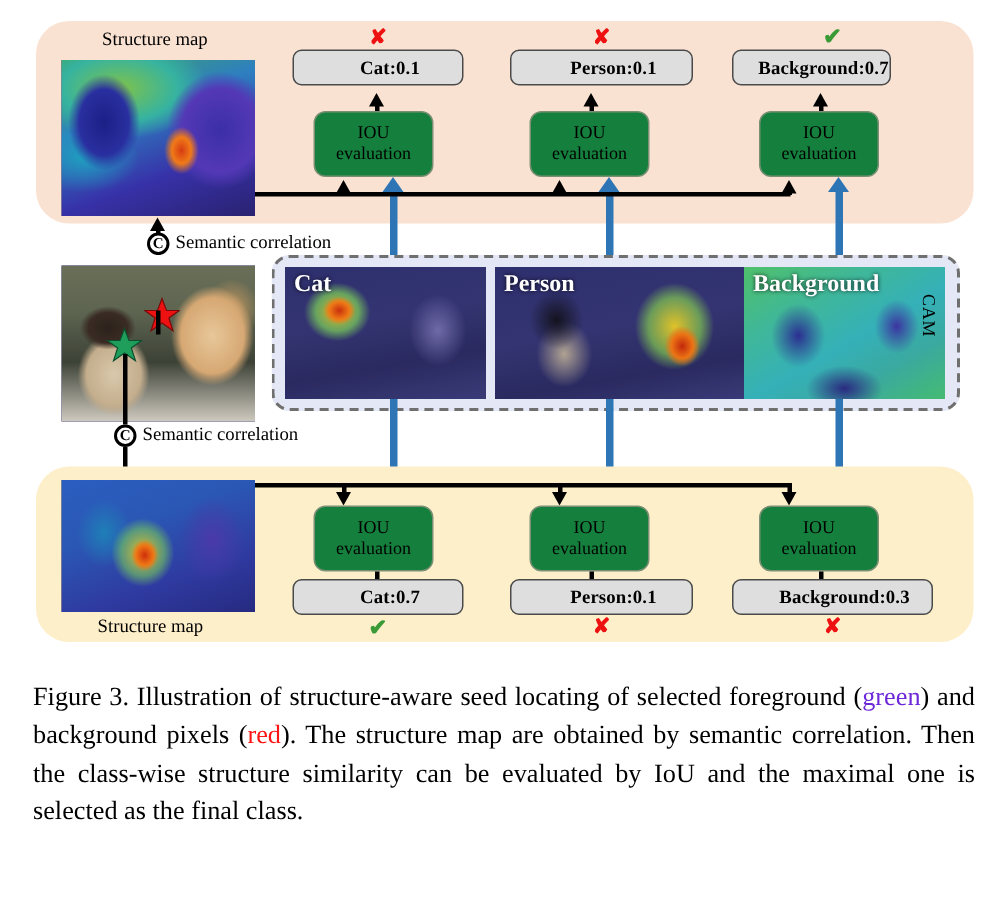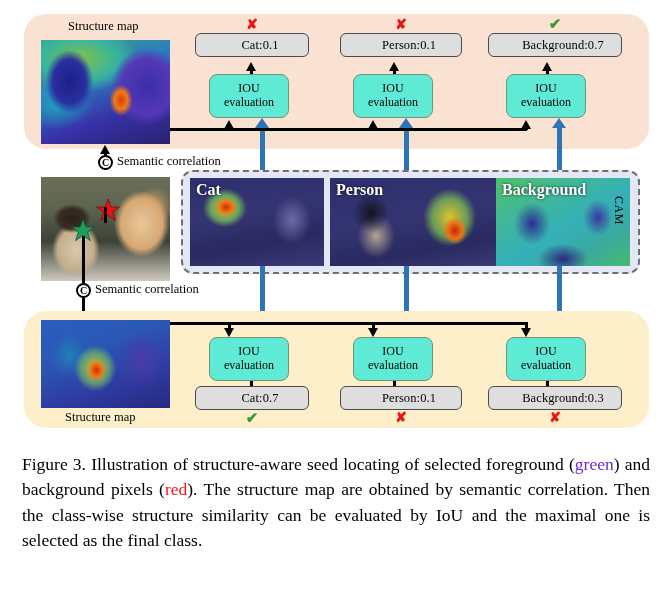--- a/index.html
+++ b/index.html
@@ -77,24 +77,24 @@
       linear-gradient(160deg,#2a5ec0 0%,#2b57b4 35%,#2f3aa0 70%,#262a80 100%);
   }
   .tile-label{
     position:absolute;left:6px;top:3px;color:#fff;font-weight:bold;font-size:16px;
     font-family:"Liberation Serif","DejaVu Serif",serif;text-shadow:0 0 3px rgba(0,0,0,.8);
   }
   
   .chip{
     position:absolute;background:#dedede;border:1.6px solid #4a4a4a;border-radius:6px;
     display:flex;align-items:center;justify-content:center;
-    font-weight:normal;font-size:12.5px;letter-spacing:.1px;box-sizing:border-box;padding-left:16px;
+    font-weight:bold;font-size:12.5px;letter-spacing:.1px;box-sizing:border-box;padding-left:16px;
   }
   .iou{
-    position:absolute;background:#5eead4;border:1.6px solid #7a8f74;border-radius:8px;
+    position:absolute;background:#15803d;border:1.6px solid #7a8f74;border-radius:8px;
     display:flex;flex-direction:column;align-items:center;justify-content:center;
     font-size:12px;line-height:1.15;box-sizing:border-box;
   }
   
   .mark{position:absolute;font-weight:bold;font-size:14px;text-align:center;width:26px;}
   .mark.x{color:#ee1111;}
   .mark.ok{color:#3a9a35;font-size:15px;}
   
   .cap{position:absolute;font-size:12.5px;white-space:nowrap;}
   #cam-side{
@@ -158,21 +158,21 @@
 <div class="iou" style="left:353px;top:74px;width:80px;height:44px;">
   <span>IOU</span>
   <span>evaluation</span>
 </div>
 <div class="ahead up" style="left:368px;top:120px;"></div>
 <div class="vline" style="left:372px;top:126px;height:4px;"></div>
 <div class="bhead up" style="left:399px;top:118px;"></div>
 <div class="bvline" style="left:403.5px;top:127px;height:53px;"></div>
 
 <div class="mark x ok" style="left:542px;top:15px;">✔</div>
-<div class="chip" style="left:488px;top:33px;width:134px;height:24px;">Background:0.7</div>
+<div class="chip" style="left:488px;top:33px;width:106px;height:24px;">Background:0.7</div>
 <div class="ahead up" style="left:542px;top:62px;"></div>
 <div class="vline" style="left:546px;top:68px;height:6px;"></div>
 <div class="iou" style="left:506px;top:74px;width:80px;height:44px;">
   <span>IOU</span>
   <span>evaluation</span>
 </div>
 <div class="ahead up" style="left:521px;top:120px;"></div>
 <div class="vline" style="left:525px;top:126px;height:4px;"></div>
 <div class="bhead up" style="left:552px;top:118px;"></div>
 <div class="bvline" style="left:556.5px;top:127px;height:53px;"></div>

